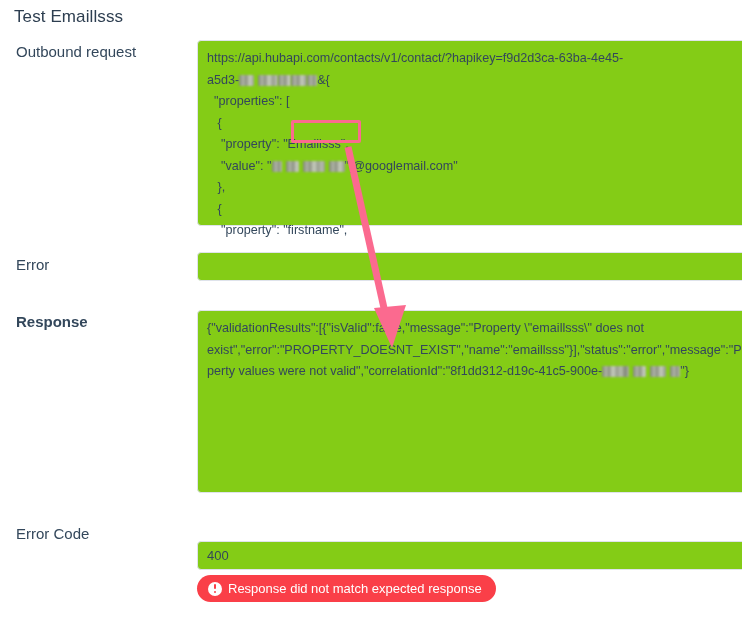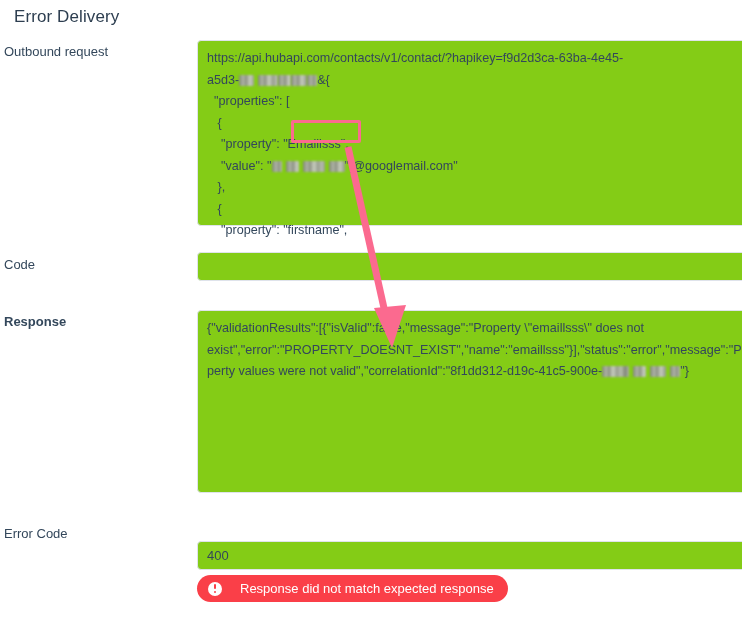--- a/index.html
+++ b/index.html
@@ -33,22 +33,22 @@
   }
 
   
   .field-row {
     position: absolute;
     left: 0;
     width: 742px;
   }
   .field-label {
     position: absolute;
-    left: 4px;
-    font-size: 13px;
+    left: 16px;
+    font-size: 15px;
     line-height: 17px;
     color: #33475b;
     white-space: nowrap;
   }
   .field-control {
     position: absolute;
     left: 197px;
     width: 572px;
     box-sizing: border-box;
     border: 1px solid #dfe3eb;
@@ -107,21 +107,21 @@
 
   
   .error-banner {
     position: absolute;
     left: 197px;
     top: 575px;
     height: 27px;
     box-sizing: border-box;
     display: inline-flex;
     align-items: center;
-    gap: 18px;
+    gap: 6px;
     padding: 0 14px 0 11px;
     background: #fa3f48;
     border-radius: 14px;
     color: #ffffff;
     font-size: 13px;
     line-height: 27px;
     white-space: nowrap;
   }
   .error-banner-icon {
     width: 14px;
@@ -174,31 +174,31 @@
     top: 145px;
     width: 90px;
     height: 205px;
   }
 </style>
 </head>
 <body>
 
 <div id="page-root">
 
-  <div class="page-title">Error Delivery</div>
+  <div class="page-title">Test Emaillsss</div>
 
   <div class="field-row" id="row-outbound">
     <div class="field-label">Outbound request</div>
     <div class="field-control">
       <div class="textbox-text"><span>https://api.hubapi.com/contacts/v1/contact/?hapikey=f9d2d3ca-63ba-4e45-</span><br><span>a5d3-</span><span class="redact w1"></span><span class="redact-gap"></span><span class="redact w4"></span><span class="redact w2"></span><span class="redact w5"></span><span class="redact w8"></span><span>&amp;{</span><br><span>  "properties": [</span><br><span>   {</span><br><span>    "property": </span><span>"Emaillsss",</span><br><span>    "value": "</span><span class="redact w8"></span><span class="redact-gap"></span><span class="redact w2"></span><span class="redact-gap"></span><span class="redact w3"></span><span class="redact-gap"></span><span class="redact w5"></span><span>"|@googlemail.com"</span><br><span>   },</span><br><span>   {</span><br><span>    "property": "firstname",</span></div>
     </div>
   </div>
 
   <div class="field-row" id="row-error">
-    <div class="field-label">Code</div>
+    <div class="field-label">Error</div>
     <div class="field-control">
       <div class="oneline-text"></div>
     </div>
   </div>
 
   <div class="field-row" id="row-response">
     <div class="field-label">Response</div>
     <div class="field-control">
       <div class="textbox-text"><span>{"validationResults":[{"isValid":false,"message":"Property \"emaillsss\" does not exist","error":"PROPERTY_DOESNT_EXIST","name":"emaillsss"}],"status":"error","message":"Property values were not valid","correlationId":"8f1dd312-d19c-41c5-900e-</span><span class="redact w6"></span><span class="redact-gap"></span><span class="redact w2"></span><span class="redact-gap"></span><span class="redact w5"></span><span class="redact-gap"></span><span class="redact w8"></span><span>"}</span></div>
     </div>

